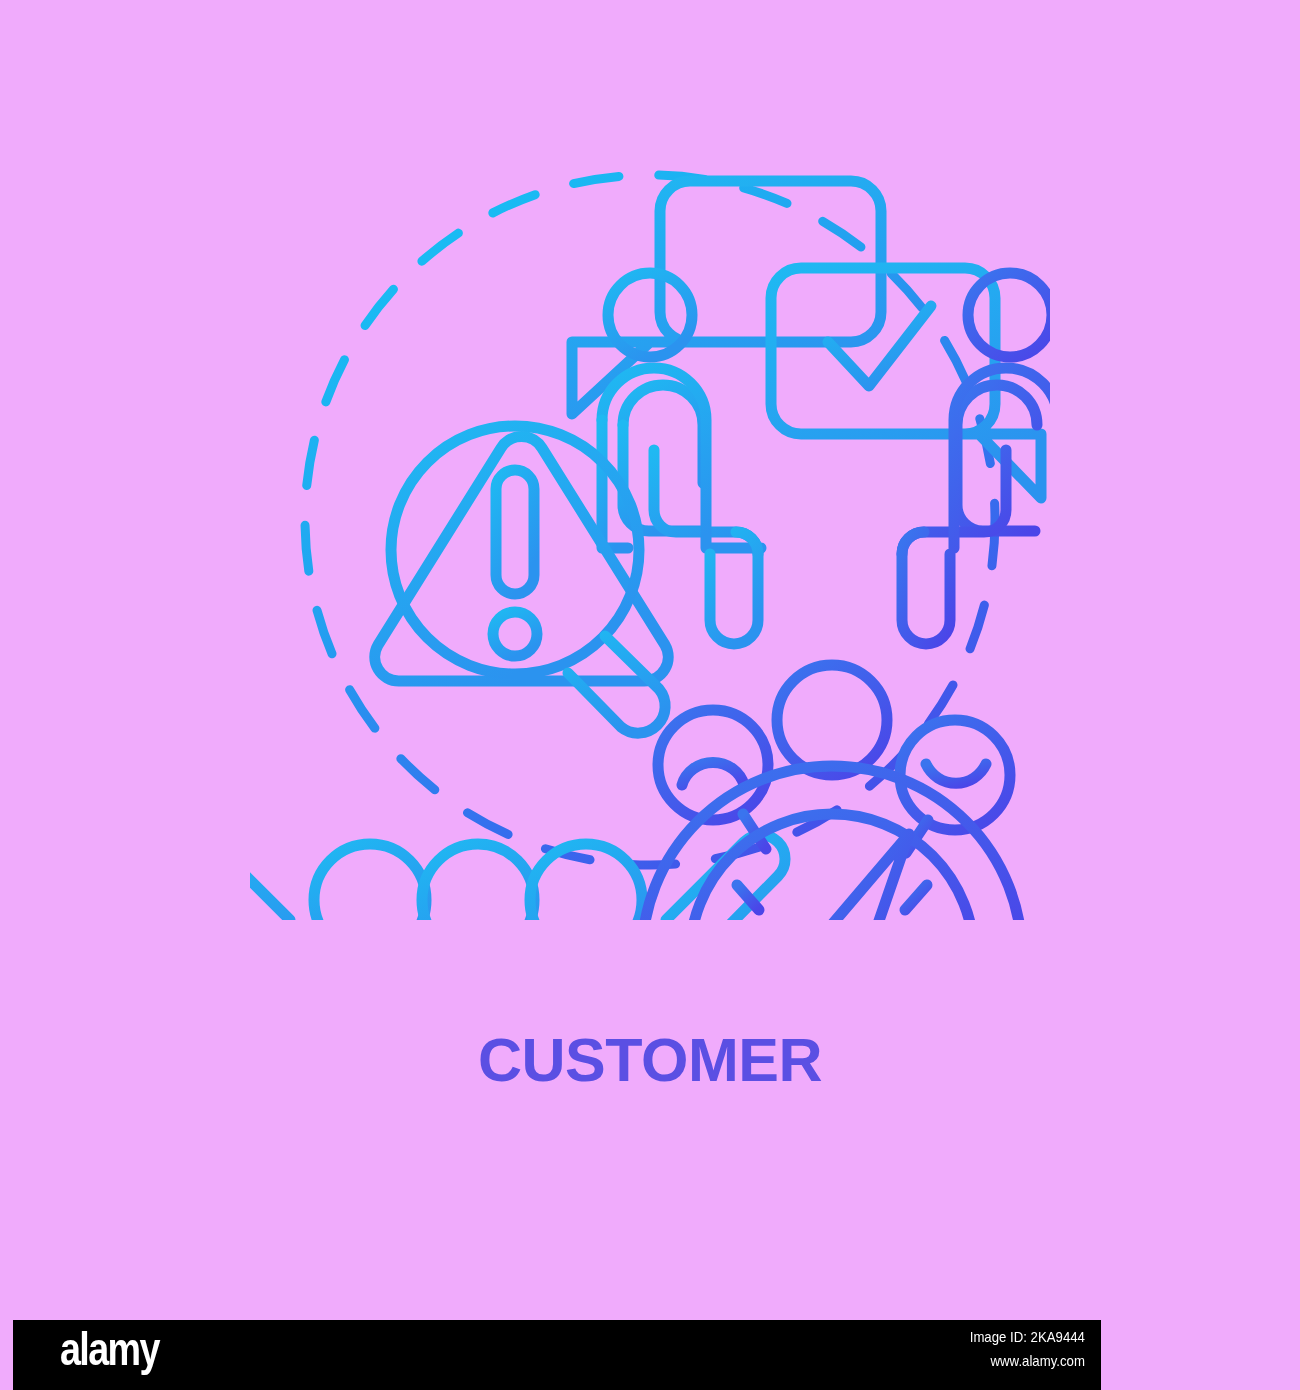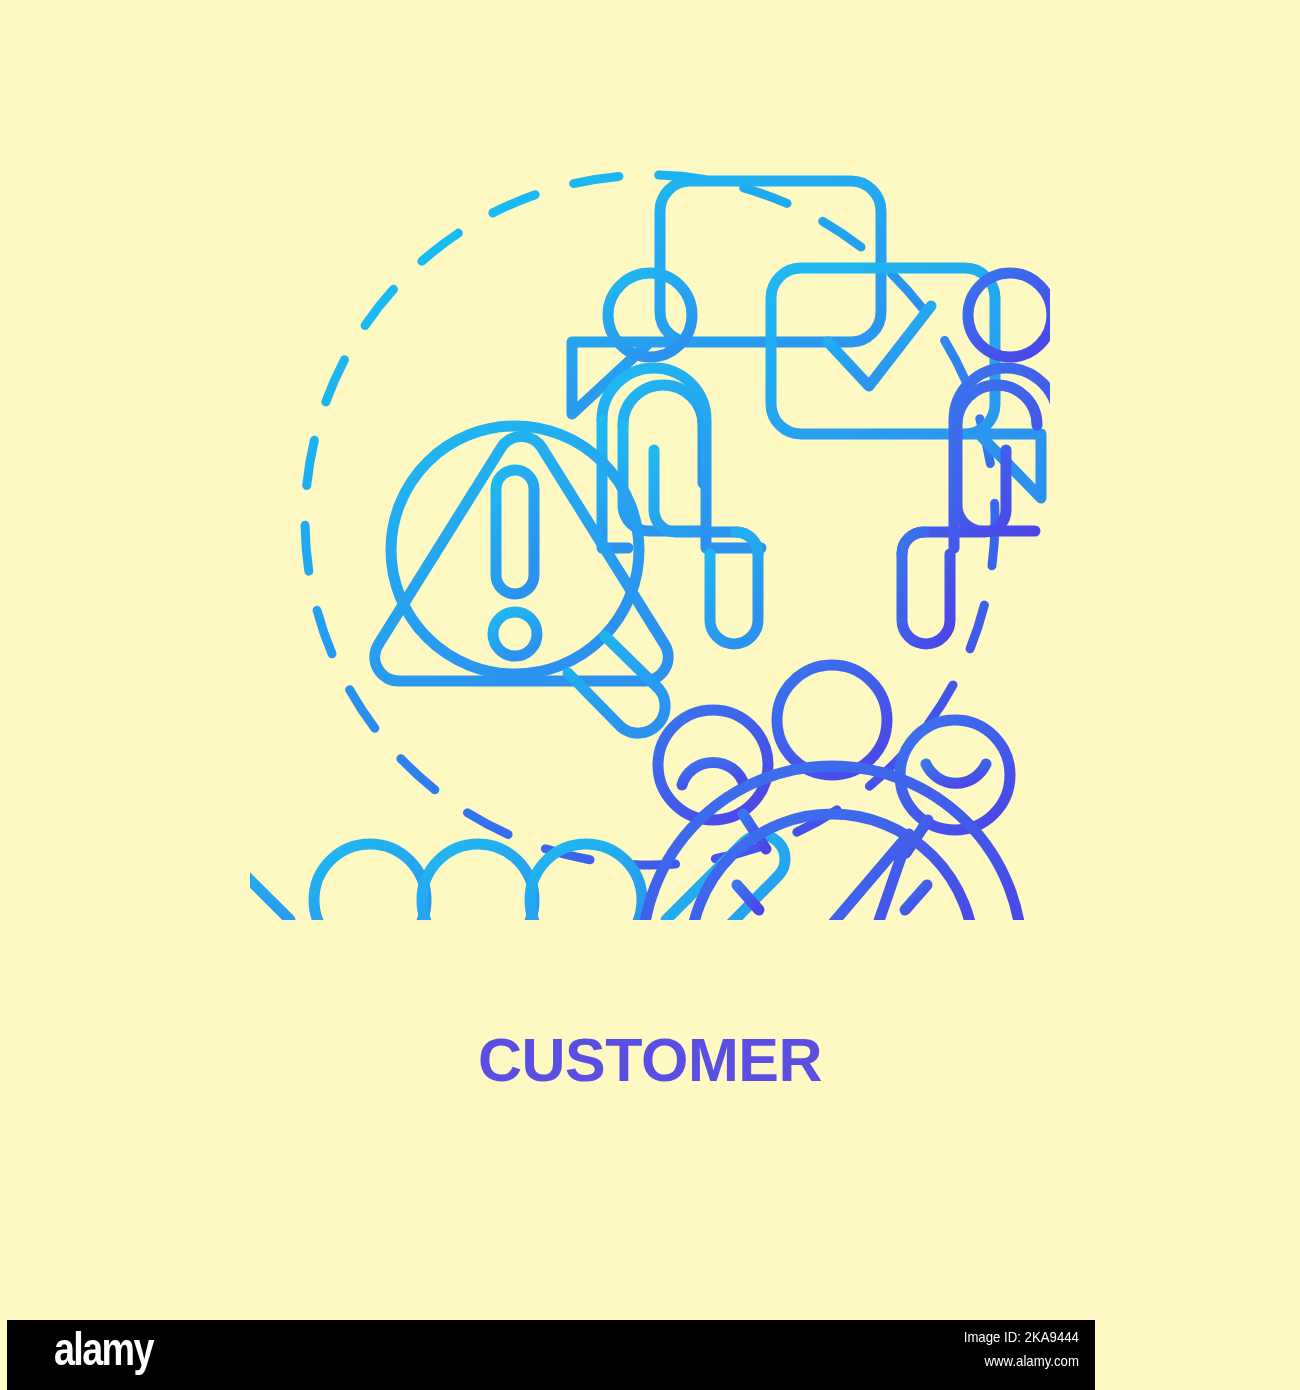--- a/index.html
+++ b/index.html
@@ -14,21 +14,21 @@
     font-family: "Liberation Sans", sans-serif;
     overflow: hidden;
   }
 
   #stock-image-card {
     position: absolute;
     left: 0;
     top: 0;
     width: 1300px;
     height: 1390px;
-    background: #fef9c3;
+    background: #f0abfc;
   }
 
   
   #concept-illustration {
     position: absolute;
     left: 250px;
     top: 120px;
     width: 800px;
     height: 800px;
   }
@@ -53,21 +53,21 @@
     letter-spacing: -0.5px;
   }
   #concept-title .title-line {
     display: block;
     white-space: nowrap;
   }
 
   
   #watermark-bar {
     position: absolute;
-    left: 7px;
+    left: 13px;
     bottom: 0;
     width: 1088px;
     height: 70px;
     background: #000000;
   }
   #alamy-logo {
     position: absolute;
     left: 47px;
     top: 6px;
     color: #ffffff;

